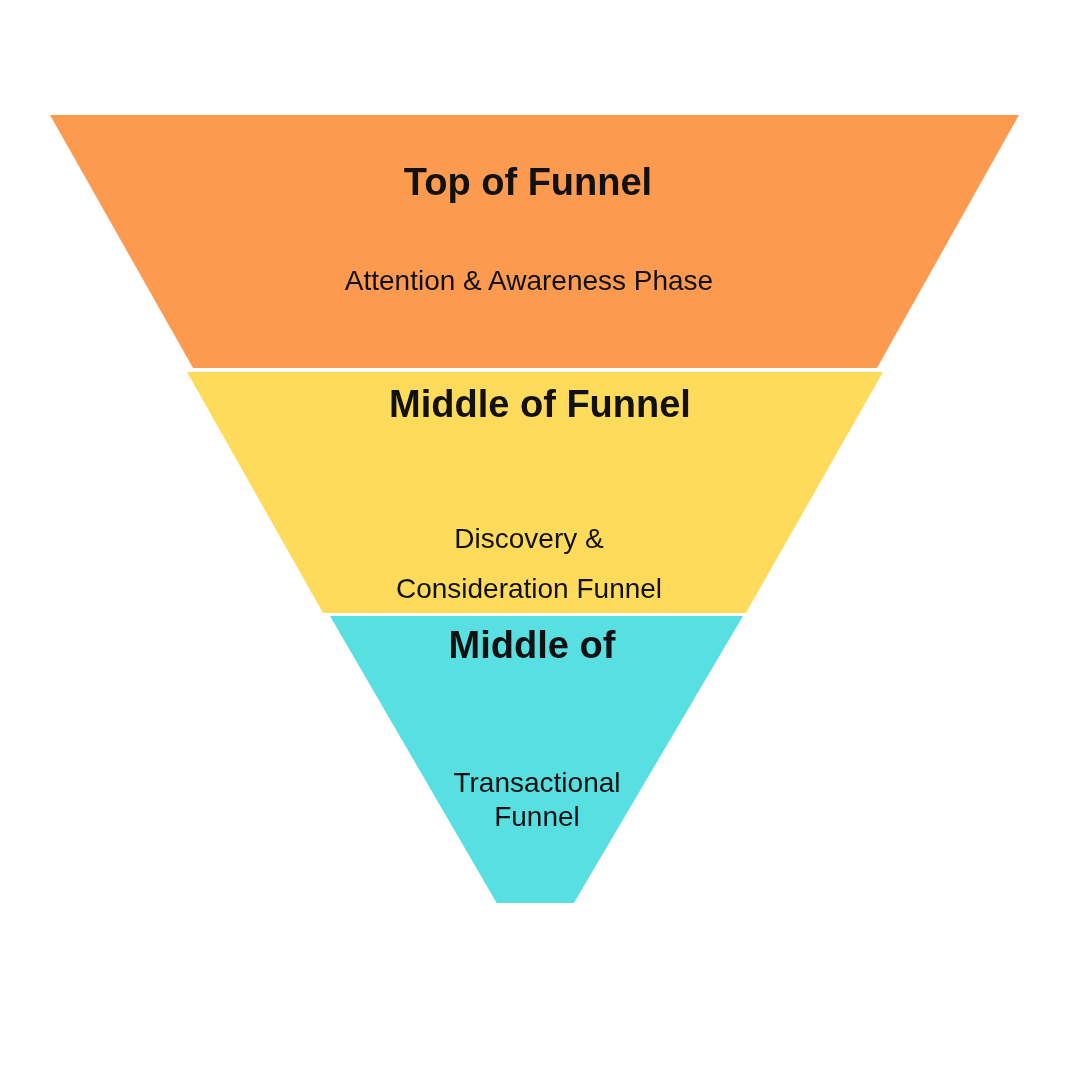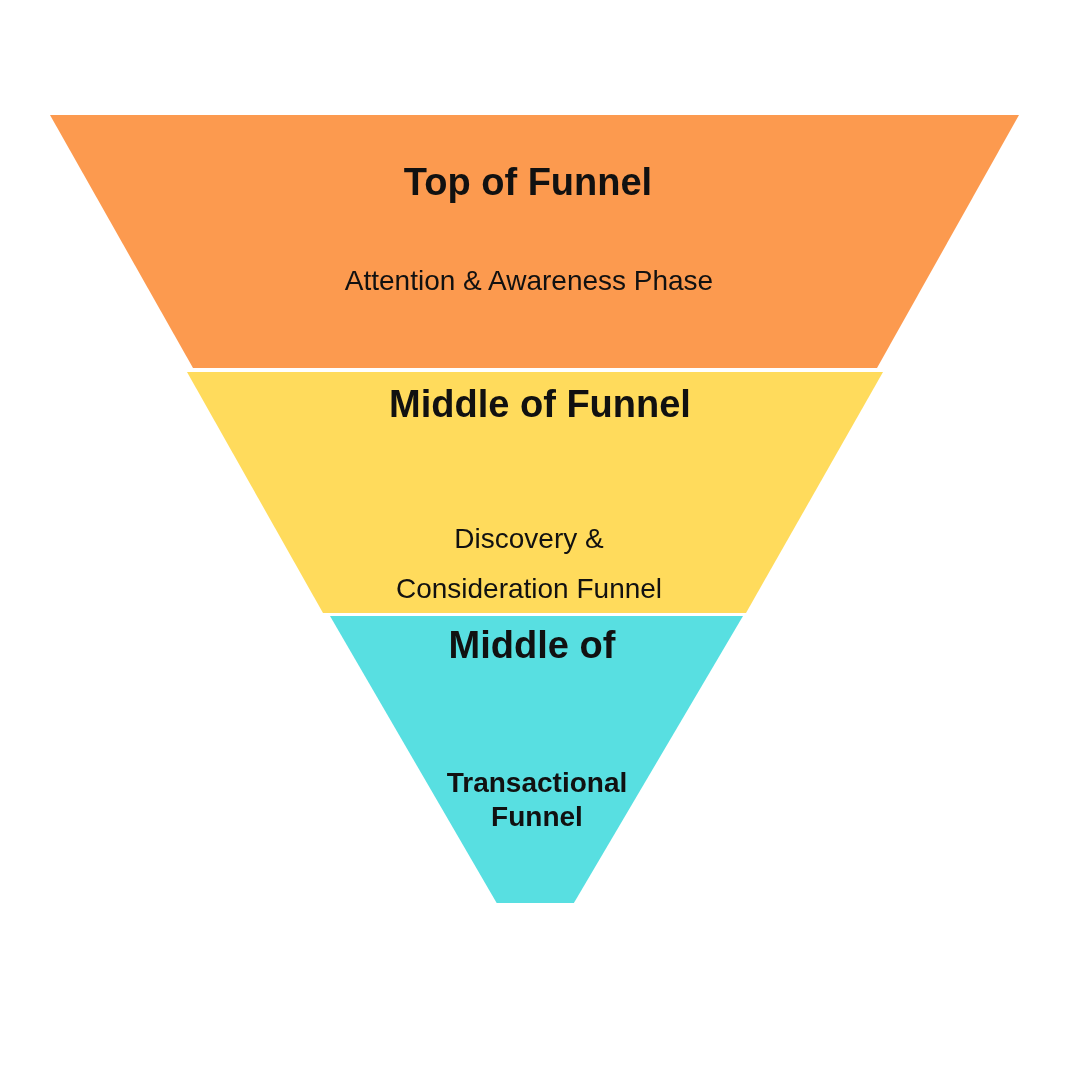--- a/index.html
+++ b/index.html
@@ -34,21 +34,21 @@
     font-weight: 700;
     font-size: 38px;
     line-height: 48px;
   }
   .seg-sub {
     font-weight: 400;
     font-size: 28px;
     line-height: 50px;
   }
   .seg-sub-small {
-    font-weight: 700;
+    font-weight: 400;
     font-size: 28px;
     line-height: 34px;
   }
   .bot-title {
     line-height: 51px;
   }
   .line { display: block; }
 </style>
 </head>
 <body>

